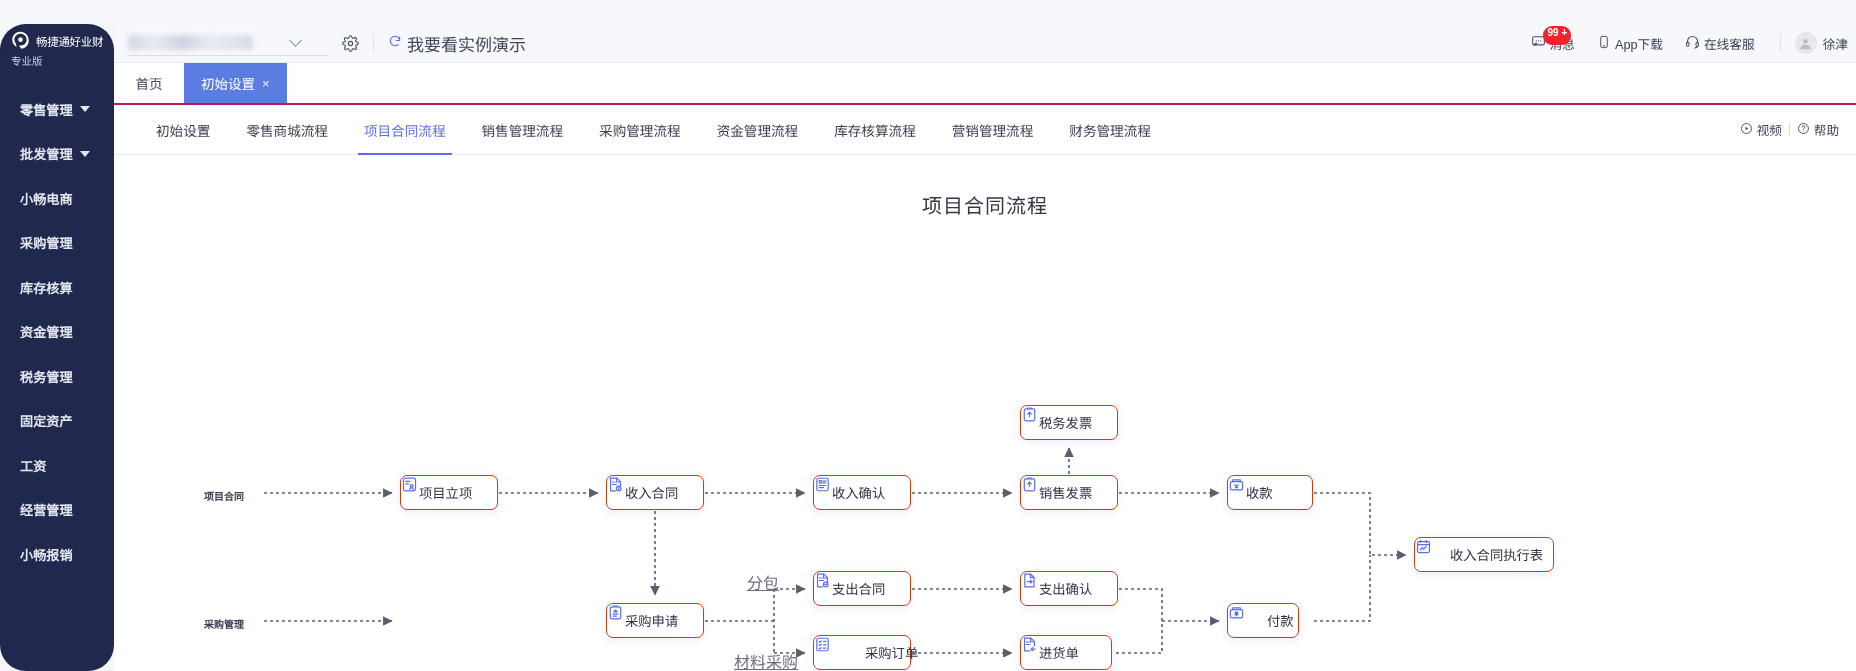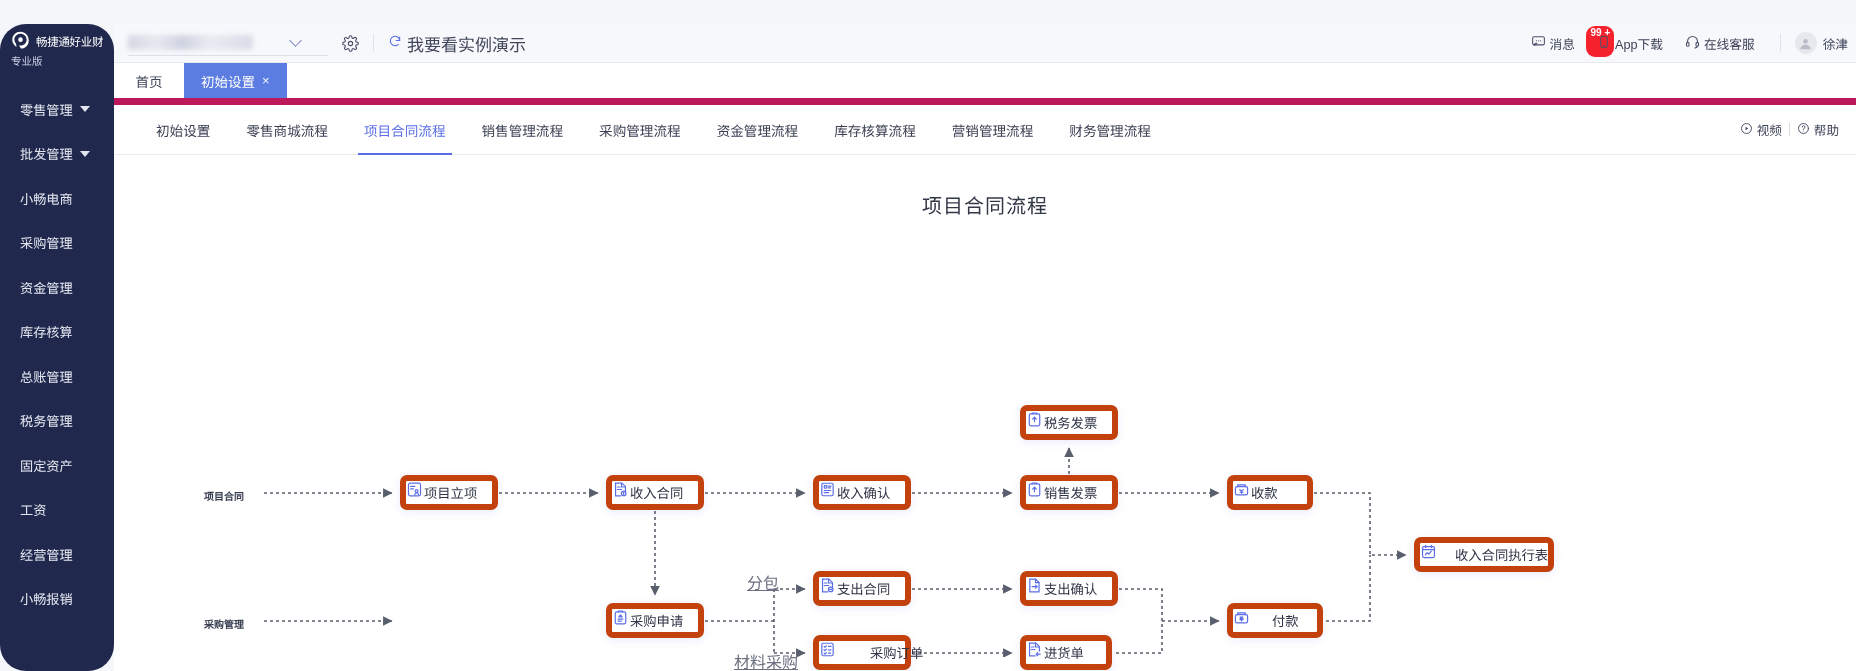--- a/index.html
+++ b/index.html
@@ -26,21 +26,21 @@
     width: 21px; height: 21px; flex: 0 0 21px;
     display: flex; align-items: center; justify-content: center;
   }
   .logo-text {
     color: #ffffff; font-size: 11.5px; letter-spacing: -0.3px;
     white-space: nowrap; overflow: hidden; font-weight: 400;
   }
   .logo-badge {
     color: #c9cfe6; font-size: 10.5px; margin-top: 2px; padding-left: 1px;
   }
-  .side-list { margin-top: 8px; }
+  .side-list { margin-top: 8px; font-weight: bold; }
   .side-item {
     height: 44.5px;
     display: flex; align-items: center;
     padding-left: 20px;
     color: #e3e6f0; font-size: 13.2px;
     cursor: pointer; white-space: nowrap;
   }
   .side-item .caret {
     margin-left: 7px; width: 0; height: 0;
     border-left: 5px solid transparent;
@@ -86,39 +86,39 @@
   }
   .tb-item {
     display: flex; align-items: center; gap: 4px;
     font-size: 12.7px; color: #3f4458;
     padding: 0 11px; cursor: pointer; position: relative;
   }
   .badge99 {
     position: absolute; left: 23px; top: -8px;
     background: #f5222d; color: #fff;
     font-size: 10px; font-weight: bold;
-    border-radius: 9px; padding: 1px 4px 18px 5px;
-    line-height: 12px; white-space: nowrap; margin-left: 43px;
+    border-radius: 9px; padding: 1px 4px 6px 5px;
+    line-height: 12px; white-space: nowrap;
   }
   .avatar {
     width: 22px; height: 22px; border-radius: 50%;
     background: #e6e8ee; display: flex; align-items: center;
     justify-content: center; margin-right: 6px;
   }
   .user-name {
     font-size: 12.7px; color: #3f4458;
     max-width: 34px; overflow: hidden; white-space: nowrap;
   }
 
   
   .tabstrip {
     position: absolute; left: 114px; top: 63px; right: 0; height: 42px;
     background: #ffffff;
     display: flex; align-items: stretch;
-    border-bottom: 7px solid #be185d;
+    border-bottom: 2px solid #be185d;
   }
   .tab-home {
     display: flex; align-items: center; justify-content: center;
     width: 70px; font-size: 13.5px; color: #3f4458; cursor: pointer;
   }
   .tab-active {
     display: flex; align-items: center; justify-content: center;
     gap: 7px; min-width: 100px; padding: 0 17px;
     background: #5b7ce0; color: #ffffff; font-size: 13.5px;
     cursor: pointer;
@@ -168,21 +168,21 @@
   }
   .edgelabel {
     position: absolute; font-size: 16px; color: #6b7080; white-space: nowrap; text-decoration: underline;
   }
   .node {
     position: absolute;
     height: 35px;
     display: flex; align-items: center; gap: 7px;
     padding: 0 14px 0 11px;
     background: #ffffff;
-    border: 6px solid #c2410c;
+    border: 1px solid #c2410c;
     border-radius: 7px;
     box-shadow: 0 2px 9px rgba(91,110,232,0.13);
     font-size: 13.3px; color: #2f3446;
     white-space: nowrap; cursor: pointer;
   }
   .node .ic { width: 17px; height: 17px; flex: 0 0 17px; display: block; }
 </style>
 </head>
 <body>
 
@@ -210,27 +210,24 @@
           <span>批发管理</span>
           <span class="caret"></span>
         </div>
         <div class="side-item">
           <span>小畅电商</span>
         </div>
         <div class="side-item">
           <span>采购管理</span>
         </div>
         <div class="side-item">
+          <span>库存核算</span>
+        </div>
+        <div class="side-item">
           <span>资金管理</span>
-        </div>
-        <div class="side-item">
-          <span>库存核算</span>
-        </div>
-        <div class="side-item">
-          <span>总账管理</span>
         </div>
         <div class="side-item">
           <span>税务管理</span>
         </div>
         <div class="side-item">
           <span>固定资产</span>
         </div>
         <div class="side-item">
           <span>工资</span>
         </div>
@@ -527,21 +524,21 @@
                 <path d="M5 3h9l5 5v6"></path>
                 <path d="M5 3v18h8"></path>
                 <path d="M13.5 3v5.5H19"></path>
                 <path d="M7.5 8.5h4M7.5 12h5"></path>
                 <path d="M20 18.6h-5.4"></path>
                 <path d="M16.6 16.4l-2.2 2.2 2.2 2.2"></path>
               </svg>
             </span>
             <span>进货单</span>
           </div>
-          <div class="node" style="left: 1113px; top: 366px; width: 96px; padding-left: 32px;">
+          <div class="node" style="left: 1113px; top: 366px; width: 72px; padding-left: 32px;">
             <span>
               <svg class="ic" viewBox="0 0 24 24" fill="none" stroke="#5b6ee8" stroke-width="1.7" stroke-linecap="round" stroke-linejoin="round">
                 <rect x="3.4" y="8" width="17.2" height="11.6" rx="2.4"></rect>
                 <path d="M6.6 8V5.6h10.8V8"></path>
                 <path d="M12 11.4v5.4M9.9 13.2h4.2M9.9 15h4.2"></path>
                 <path d="M10.2 11.2L12 13l1.8-1.8"></path>
               </svg>
             </span>
             <span>付款</span>
           </div>

